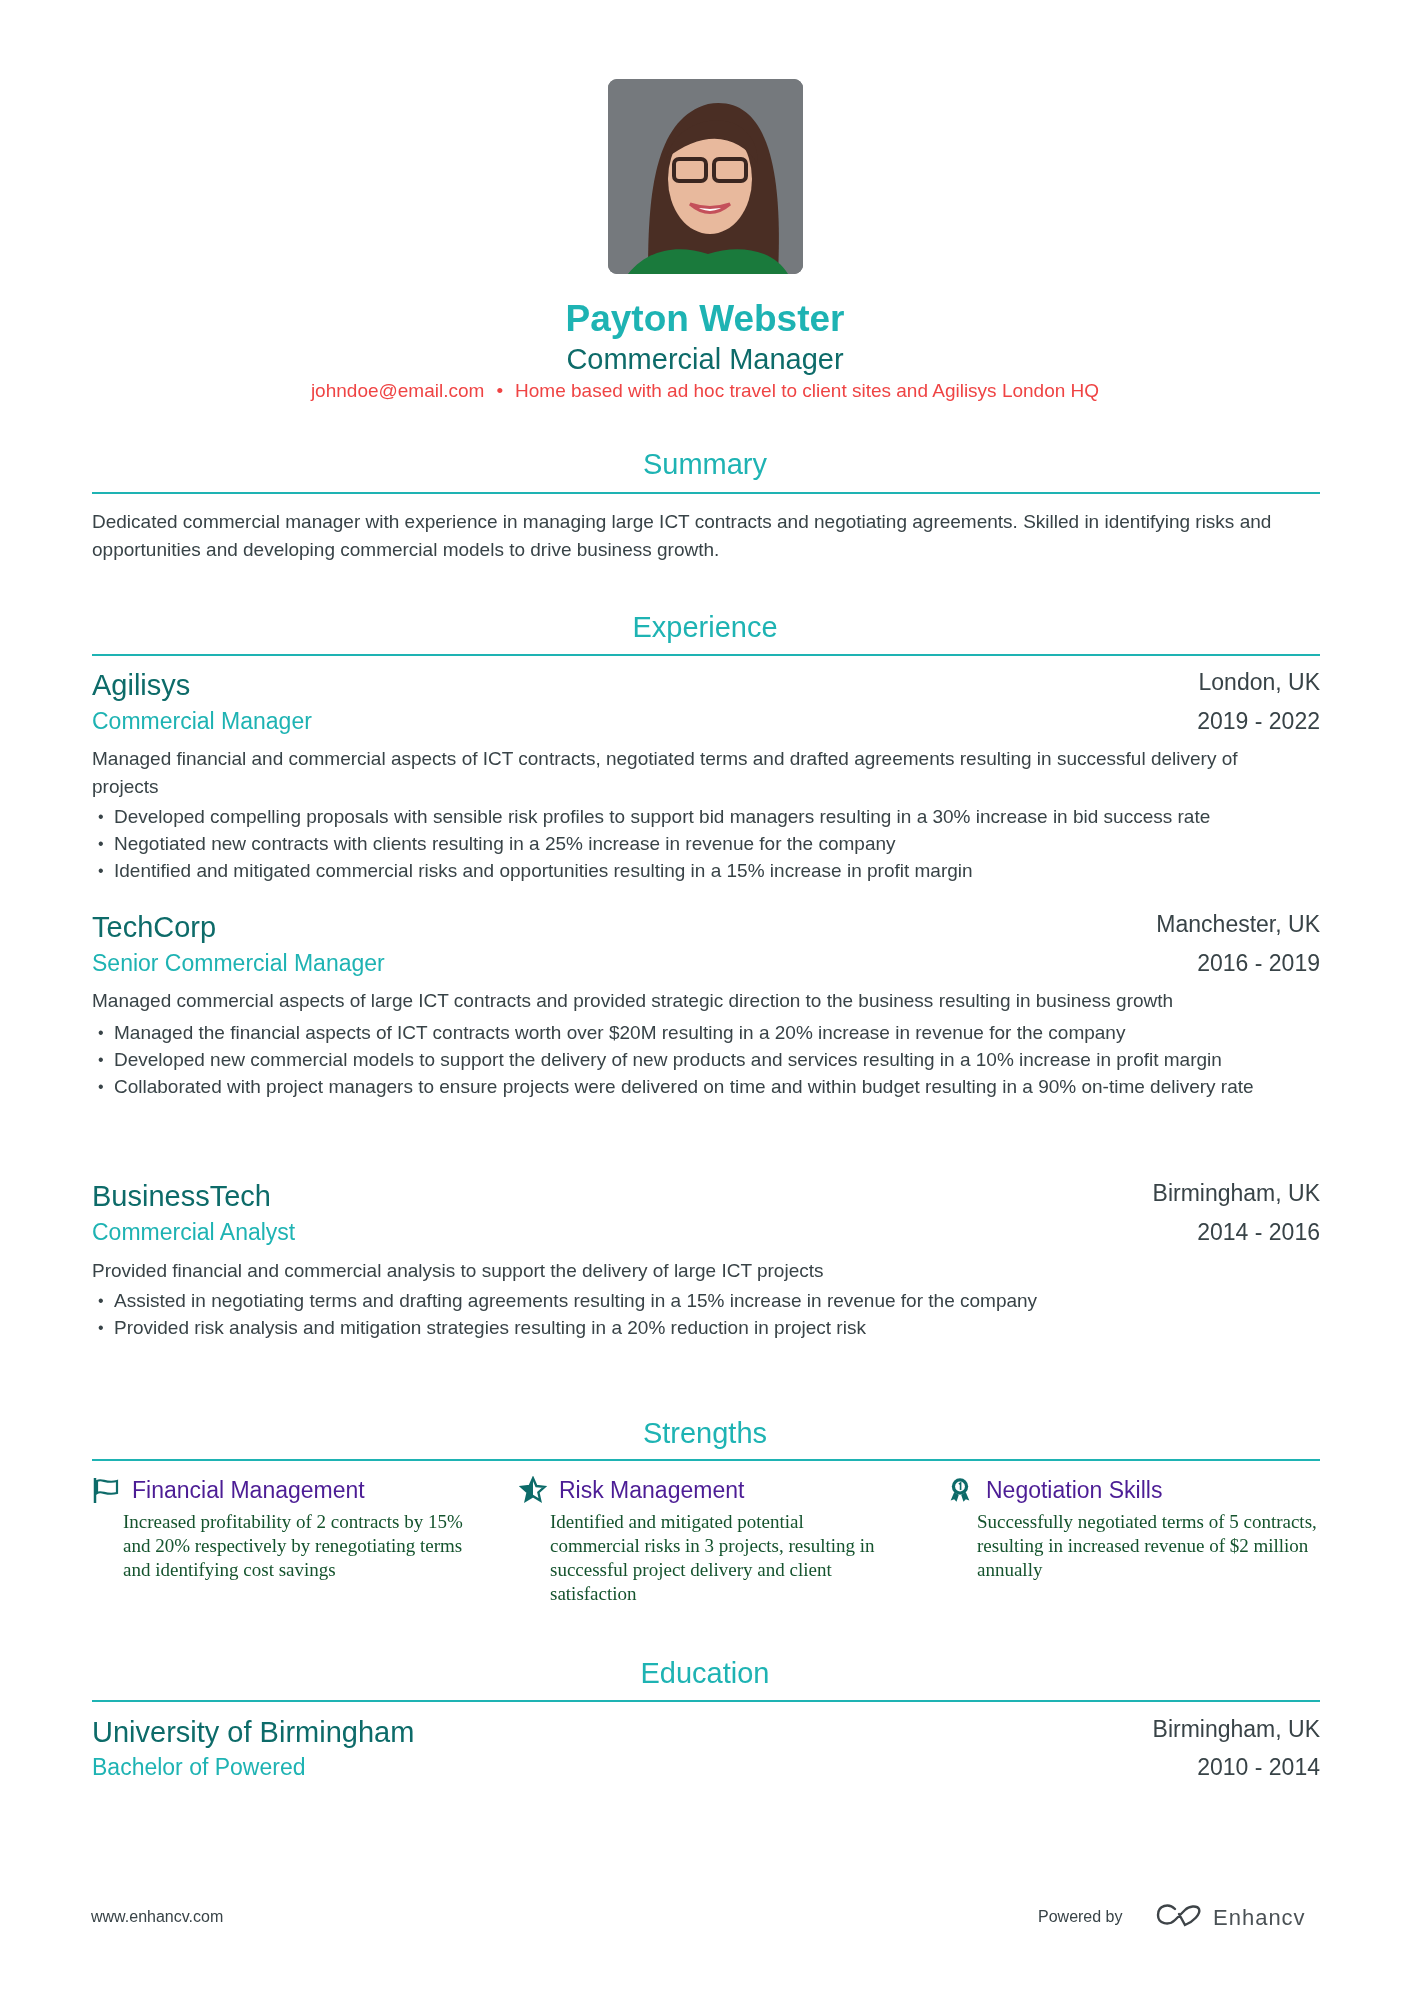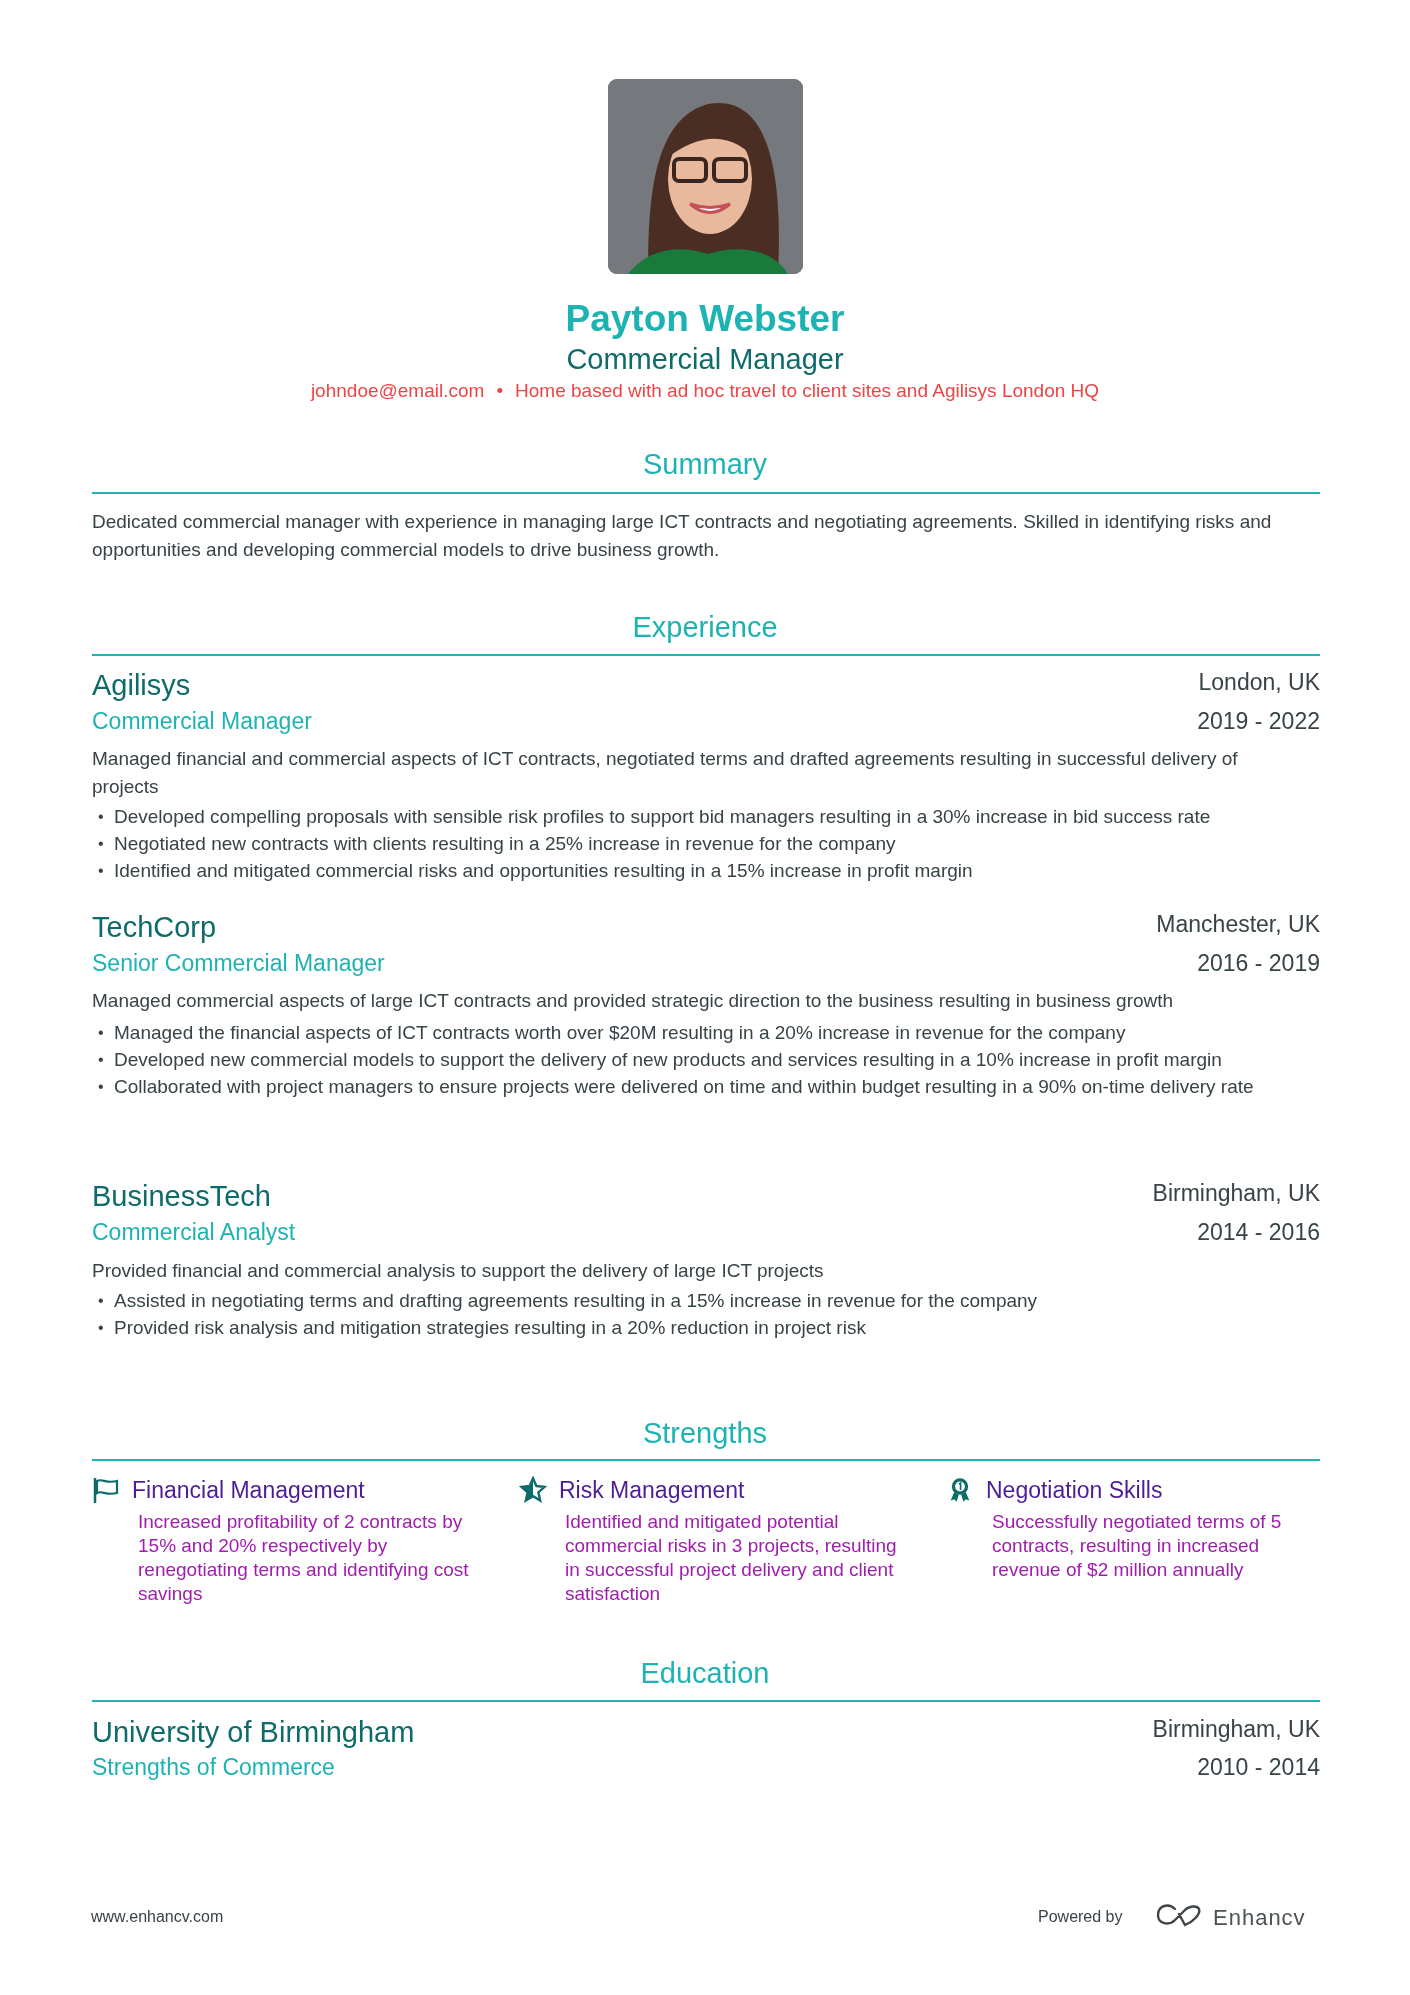--- a/index.html
+++ b/index.html
@@ -17,21 +17,21 @@
   .text { left: 92px; width: 1228px; font-size: 19px; line-height: 28px; color: #384347; }
   .company { left: 92px; font-size: 29px; color: #0d6b69; }
   .role { left: 92px; font-size: 23px; color: #1eb3b3; }
   .right { right: 90px; text-align: right; font-size: 23px; color: #384347; }
   .bullets { left: 92px; width: 1228px; margin: 0; padding: 0; list-style: none; font-size: 19px; line-height: 27px; color: #384347; }
   .bullets li { position: relative; padding-left: 22px; }
   .bullets li::before { content: "•"; position: absolute; left: 6px; top: 0; font-size: 16px; }
   .str-col { width: 380px; }
   .str-head { display: flex; align-items: center; gap: 12px; font-size: 23px; color: #4c1d95; }
   .str-icon { width: 28px; height: 28px; display: inline-block; }
-  .str-desc { margin-left: 46px; font-size: 19px; line-height: 24px; color: #a21caf; margin-top: 6px; width: 340px; }
+  .str-desc { margin-left: 31px; font-size: 19px; line-height: 24px; color: #14532d; margin-top: 6px; width: 340px; font-family: Liberation Serif, serif; }
   .footer-url { left: 91px; top: 1908px; font-size: 16px; color: #384347; }
   .powered { left: 1038px; top: 1908px; font-size: 16px; color: #384347; }
   .logo { left: 1155px; top: 1902px; display: flex; align-items: center; gap: 10px; color: #4a5155; font-size: 22px; letter-spacing: 1px; }
 </style>
 </head>
 <body>
 
 <div class="abs photo">
   <svg width="195" height="195" viewBox="0 0 195 195">
     <rect width="195" height="195" fill="#75797d"></rect>
@@ -130,21 +130,21 @@
     </span>
     <span>Negotiation Skills</span>
   </div>
   <div class="str-desc">Successfully negotiated terms of 5 contracts, resulting in increased revenue of $2 million annually</div>
 </div>
 
 <div class="abs sec-head" style="top:1657px;">Education</div>
 <div class="abs rule" style="top:1700px;"></div>
 <div class="abs company" style="top:1716px;">University of Birmingham</div>
 <div class="abs right" style="top:1716px;">Birmingham, UK</div>
-<div class="abs role" style="top:1754px;">Strengths of Commerce</div>
+<div class="abs role" style="top:1754px;">Bachelor of Powered</div>
 <div class="abs right" style="top:1754px;">2010 - 2014</div>
 
 <div class="abs footer-url">www.enhancv.com</div>
 <div class="abs powered">Powered by</div>
 <div class="abs logo">
   <span>
     <svg width="48" height="26" viewBox="0 0 48 26">
         <path d="M20 7 C14 1 3 3 3 13 C3 22 14 24 20 18 L30 8 C34 4 42 3 44 7 C46 12 38 20 30 23 L24 12" fill="none" stroke="#3e4448" stroke-width="2.4" stroke-linecap="round"></path>
       </svg>
   </span>

